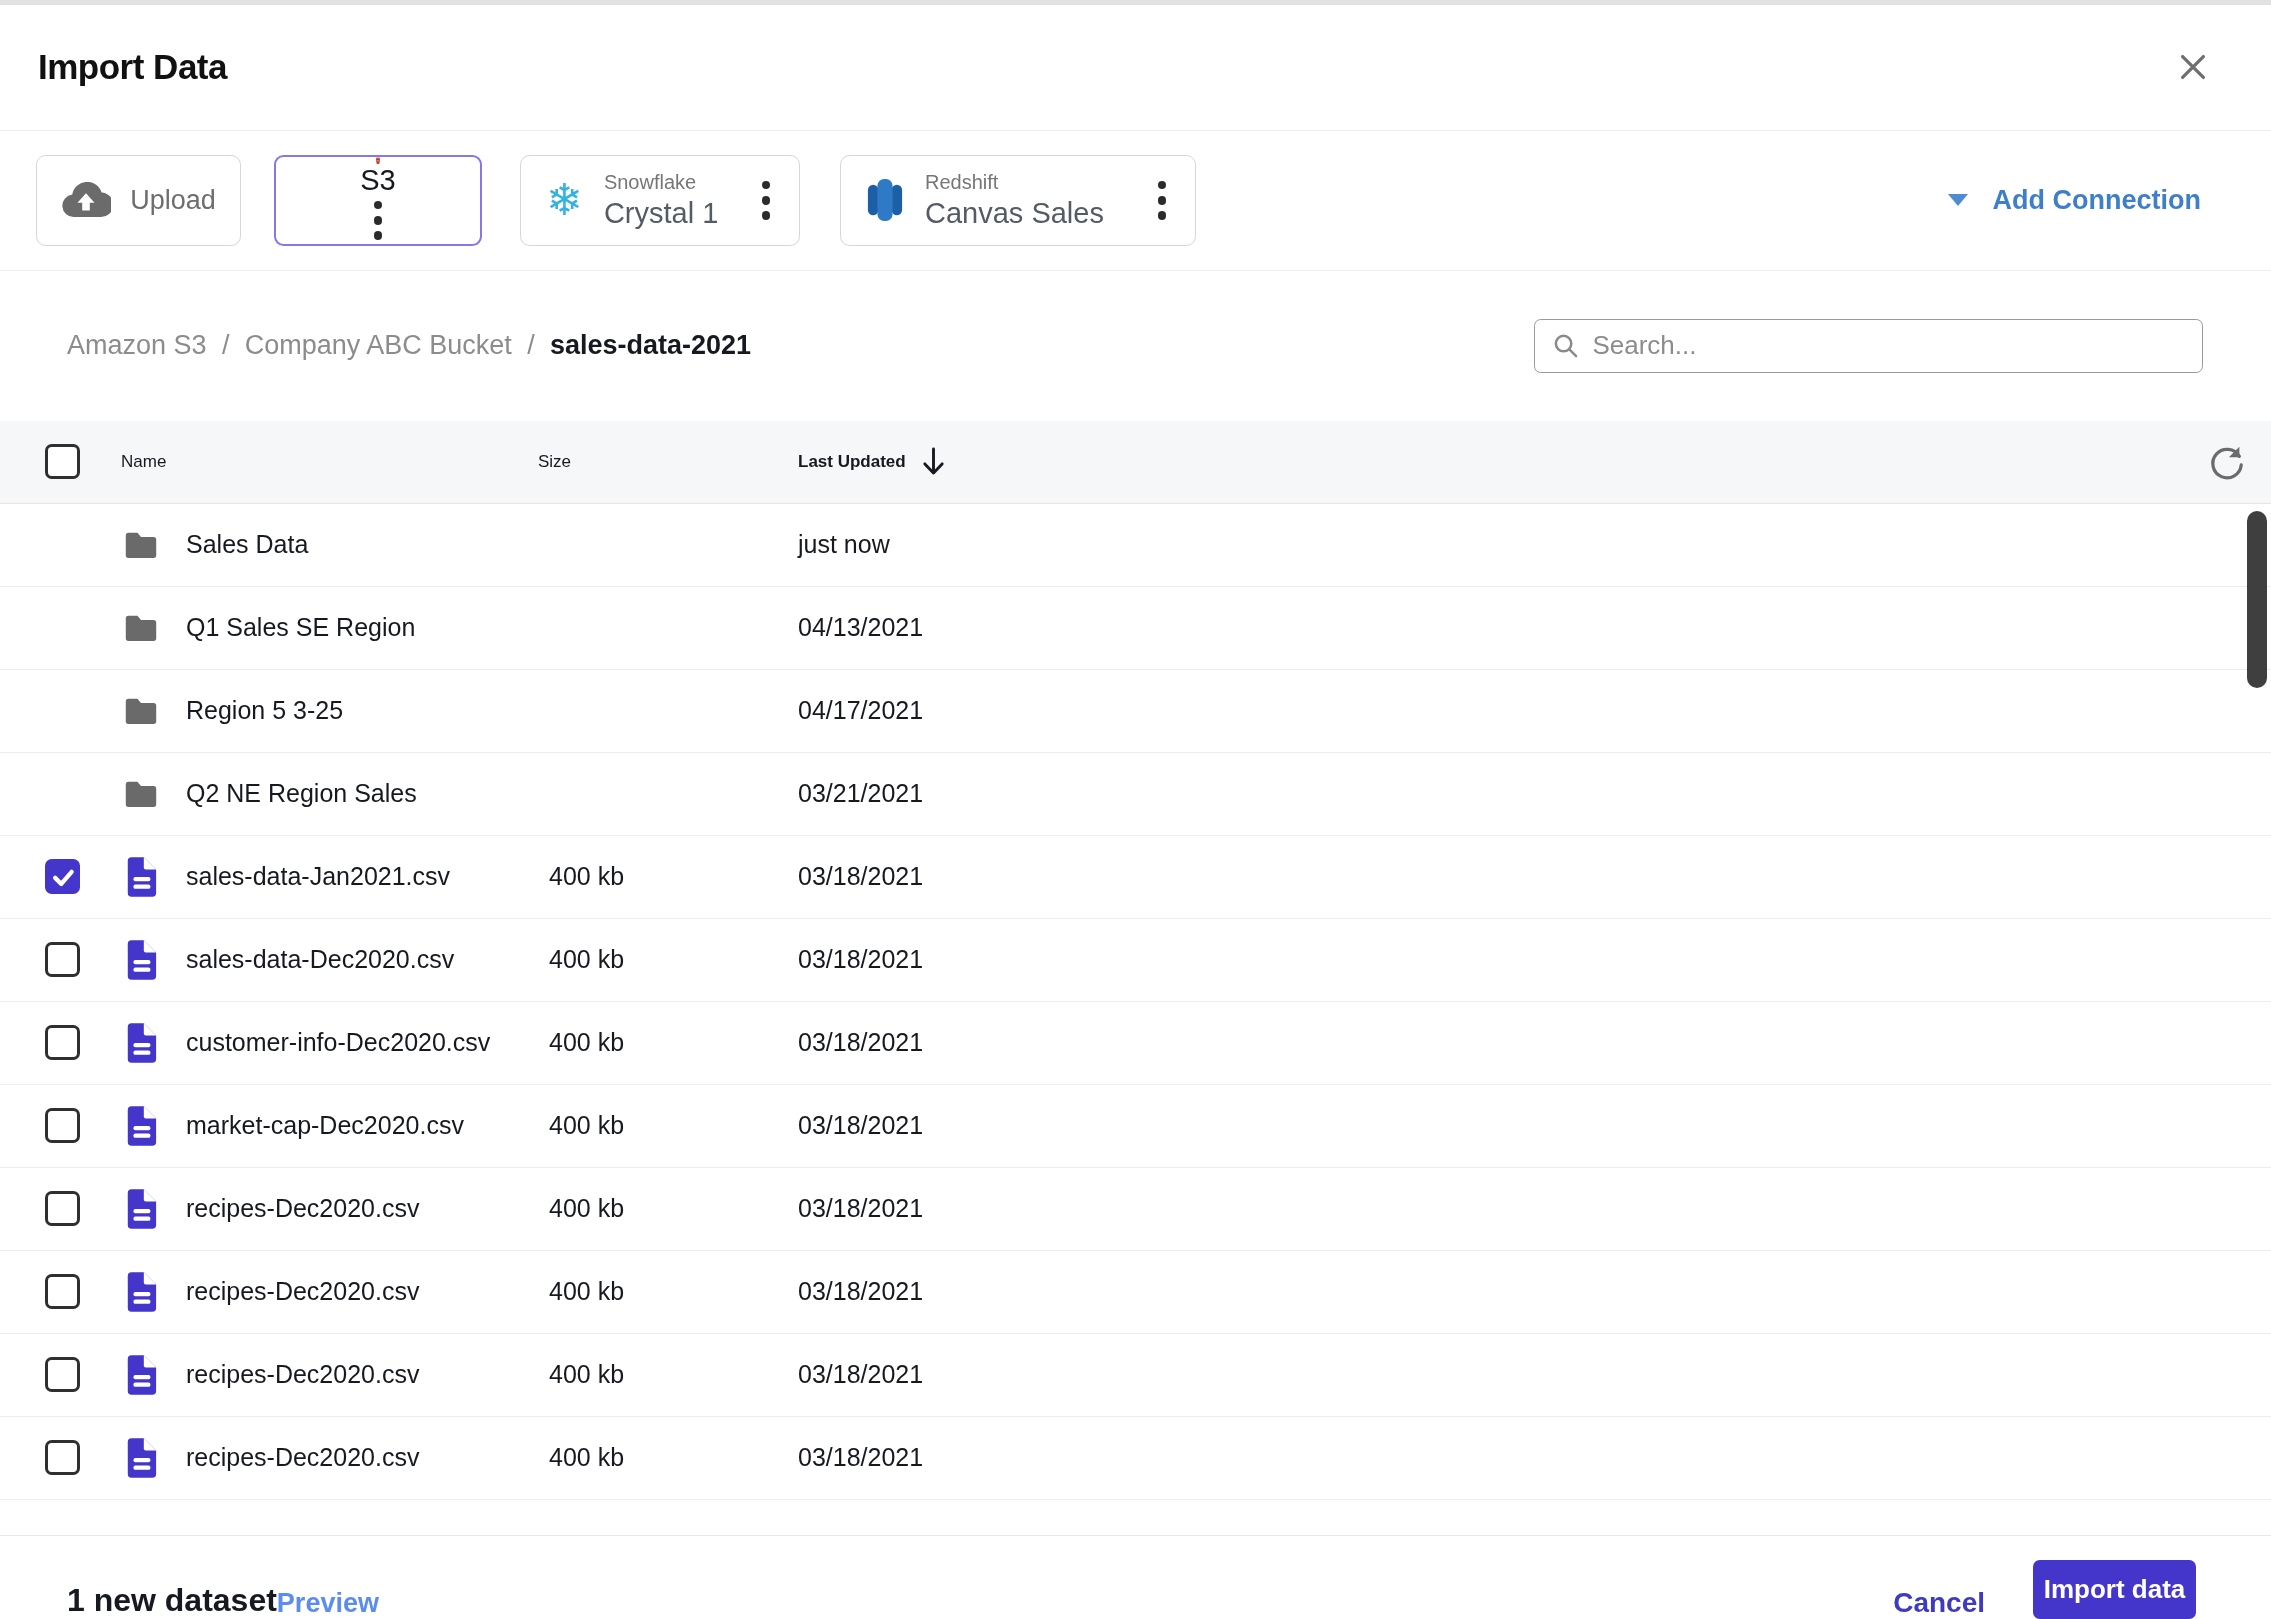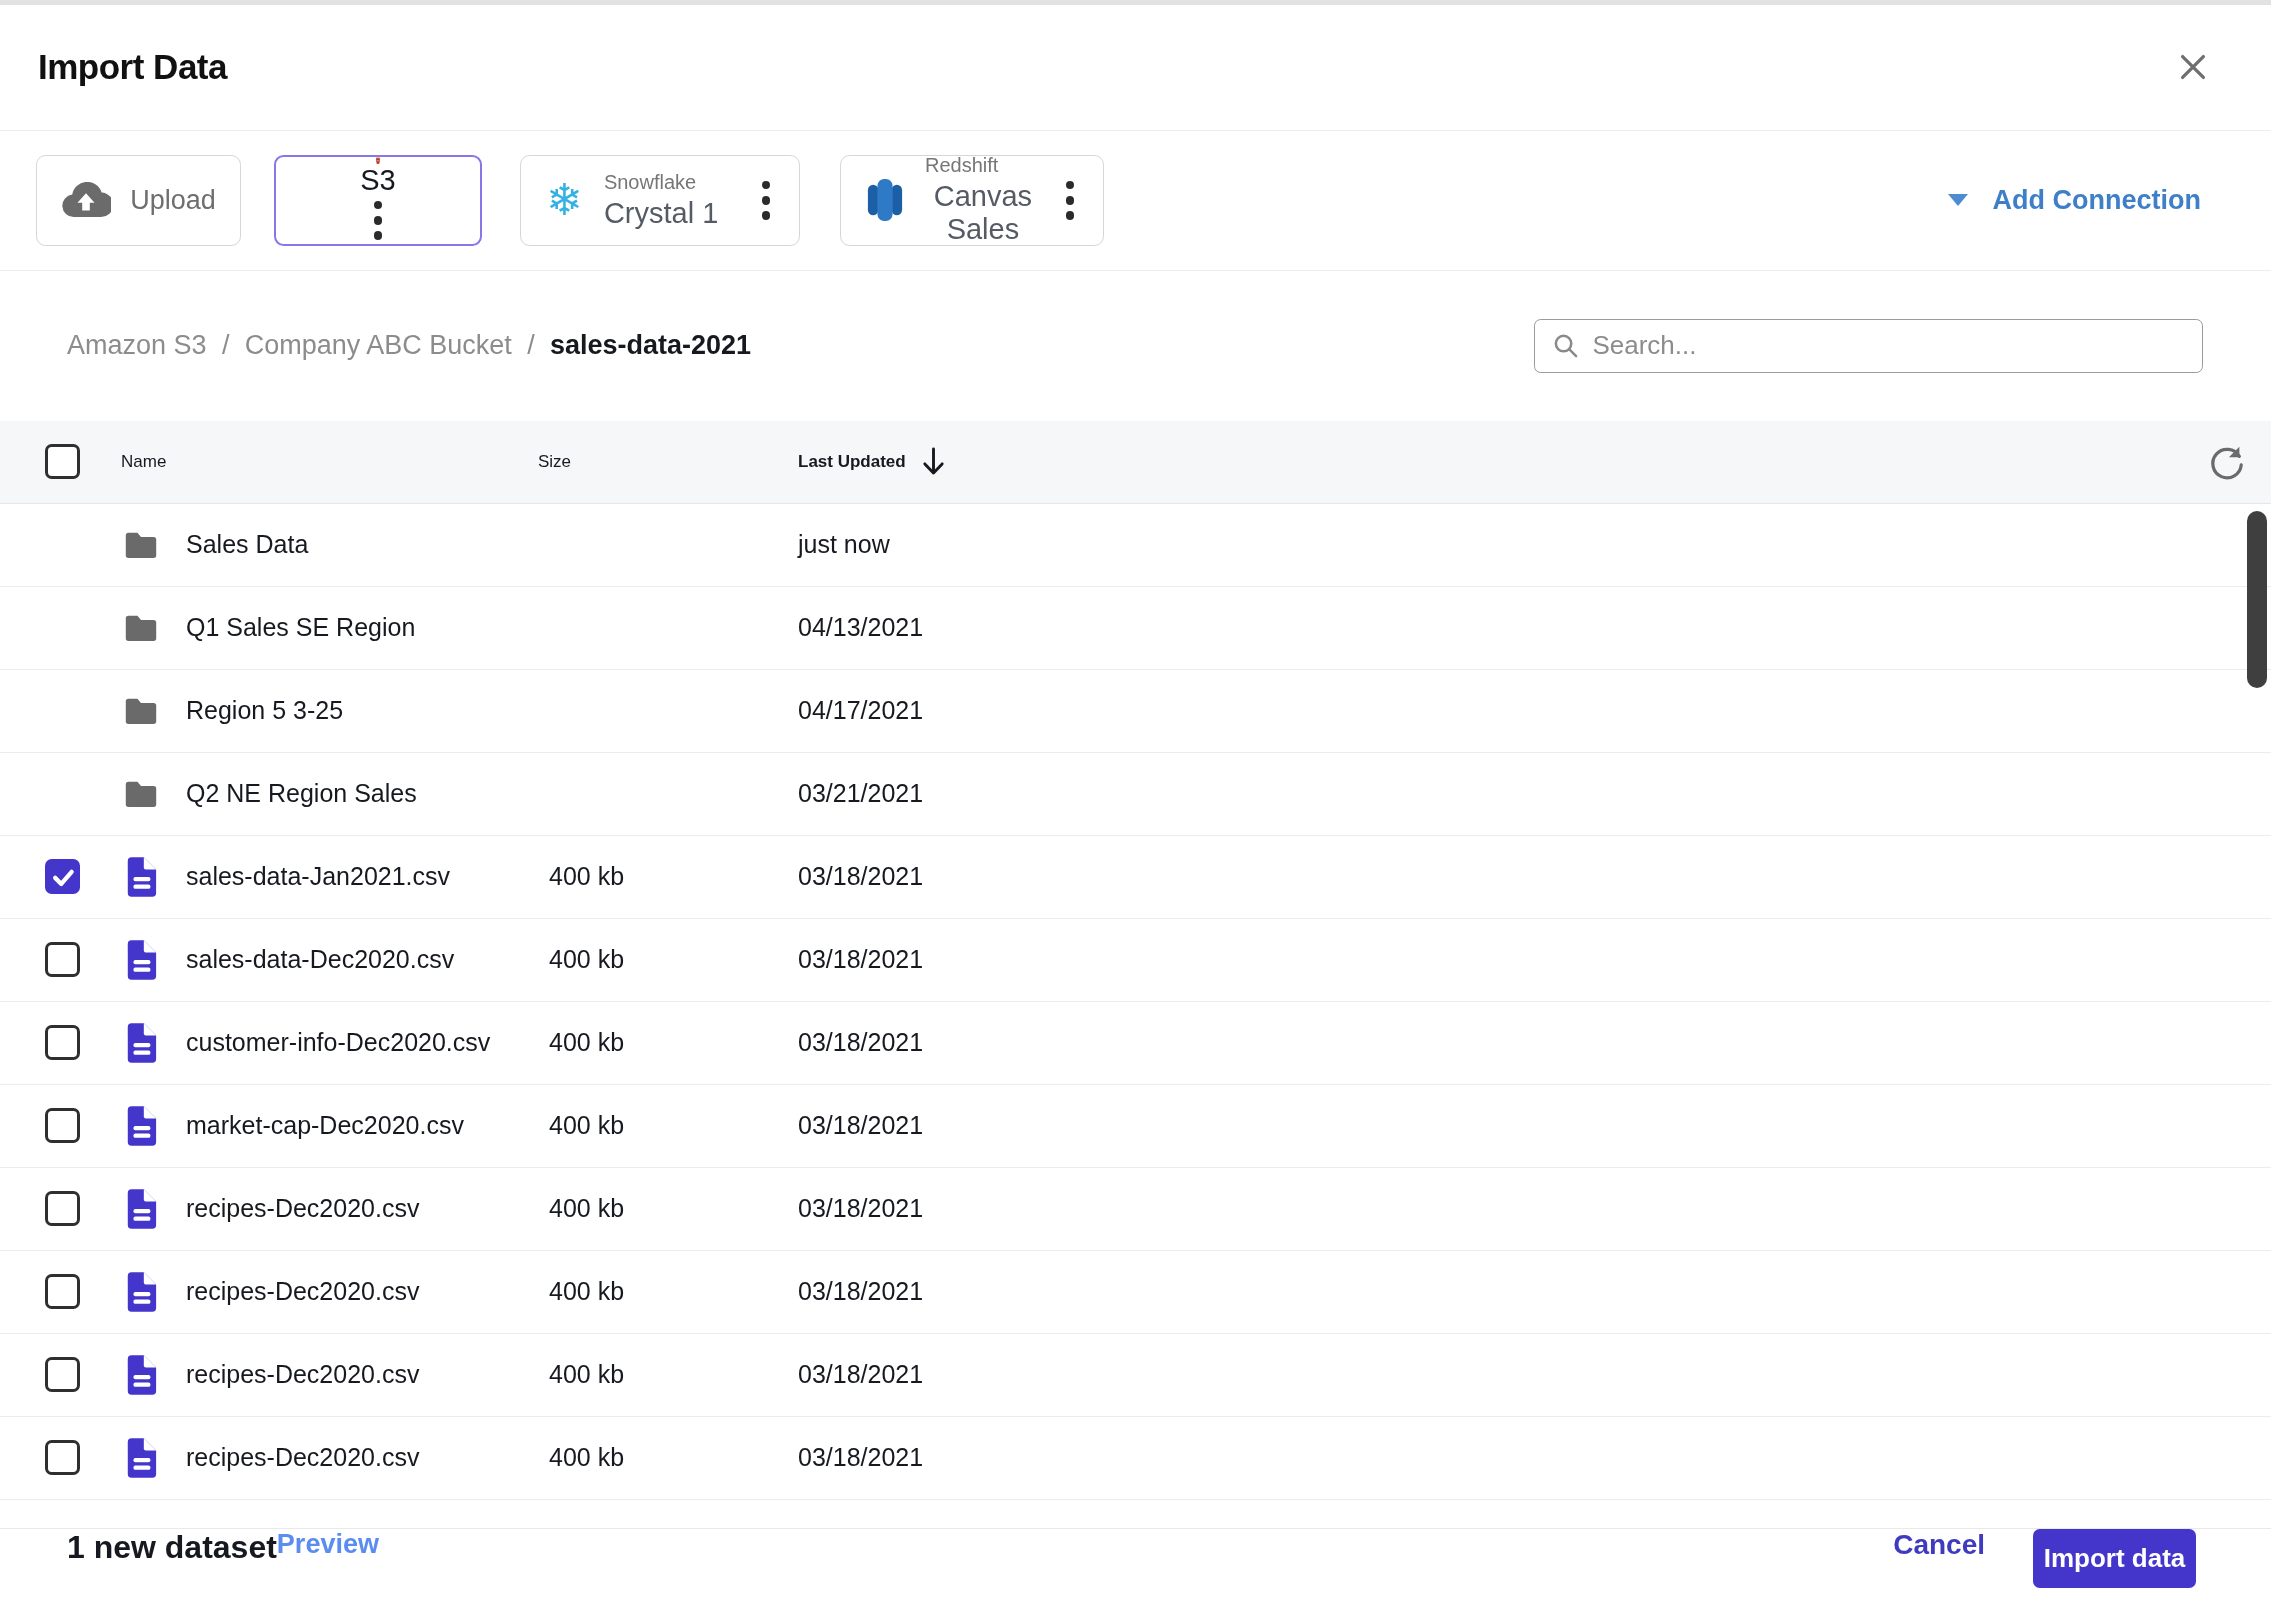--- a/index.html
+++ b/index.html
@@ -14,21 +14,21 @@
 
   
   .connections { height:140px; display:flex; align-items:center; padding:0 70px 0 36px; border-bottom:1.9px solid #ededed; position:relative; }
   .conn-btn { height:91px; background:#fff; border:1.9px solid #d6d6d6; border-radius:9.6px; display:flex; align-items:center; cursor:pointer; font-family:inherit; }
   .conn-btn.upload { width:205px; justify-content:center; gap:19px; }
   .conn-btn.upload span { font-size:27px; color:#6e6e6e; }
   .conn-btn.s3 { width:208px; margin-left:33px; border:2.9px solid #8678e8; justify-content:space-between; padding:0 27px;flex-direction:column; }
   .s3-label { font-size:29px; color:#16191f; }
   .conn-btn.card { margin-left:38px; padding:0 25px; gap:21px; }
   .conn-btn.snowflake { width:280px; }
-  .conn-btn.redshift { width:264px; margin-left:40px;align-items:center; }
+  .conn-btn.redshift { width:356px; margin-left:40px;align-items:center; }
   .conn-texts { display:flex; flex-direction:column; align-items:flex-start; gap:2.9px; flex:1; }
   .conn-type { font-size:20px; color:#767676; }
   .conn-name { font-size:29px; color:#545b64; }
   .kebab { display:flex; flex-direction:column; gap:6.7px; align-items:center; padding:3.8px; }
   .kebab i { width:8.6px; height:8.6px; border-radius:50%; background:#2b2b2b; }
   .snowflake-glyph { font-size:44px; color:#35b2e2; line-height:1; }
   .add-connection { margin-left:auto; display:flex; align-items:center; gap:25px; cursor:pointer; }
   .add-connection .tri { width:0; height:0; border-left:10.5px solid transparent; border-right:10.5px solid transparent; border-top:12.4px solid #4e8bd0; }
   .add-connection span.lbl { font-size:27px; font-weight:700; color:#3e7fc7; }
 
@@ -58,21 +58,21 @@
   .cell-updated { flex:1; color:#16191f; }
 
   .checkbox { width:35px; height:35px; border:3.3px solid #2f2f2f; border-radius:6.7px; background:#fff; display:flex; align-items:center; justify-content:center; cursor:pointer; }
   .checkbox svg { display:none; }
   .checkbox.checked { background:#4435cb; border-color:#4435cb; }
   .checkbox.checked svg { display:block; }
 
   .scroll-thumb { position:absolute; right:3.8px; top:511px; width:20px; height:177px; background:#3f3f3f; border-radius:10.5px; cursor:grab; }
 
   
-  .footer { position:absolute; left:0; right:0; bottom:7px; height:84px; border-top:1.9px solid #e9e9e9; display:flex; align-items:flex-start; padding:0 75px 0 67px; background:#fff; }
+  .footer { position:absolute; left:0; right:0; bottom:0; height:84px; border-top:1.9px solid #e9e9e9; display:flex; align-items:flex-end; padding:0 75px 0 67px; background:#fff; }
   .summary { font-size:32px; font-weight:700; color:#16191f; }
   .preview { font-size:27px; font-weight:700; color:#5b8cf0; cursor:pointer; }
   .cancel { margin-left:auto; font-size:28px; font-weight:700; color:#3f3bbf; cursor:pointer; }
   .import-btn { margin-left:48px; width:163px; height:59px; background:#4435cb; color:#fff; border:none; border-radius:6.7px; font-size:26px; font-weight:700; cursor:pointer; font-family:inherit; }
 </style>
 </head>
 <body>
 
 <div class="modal">
   <div class="top-strip"></div>

